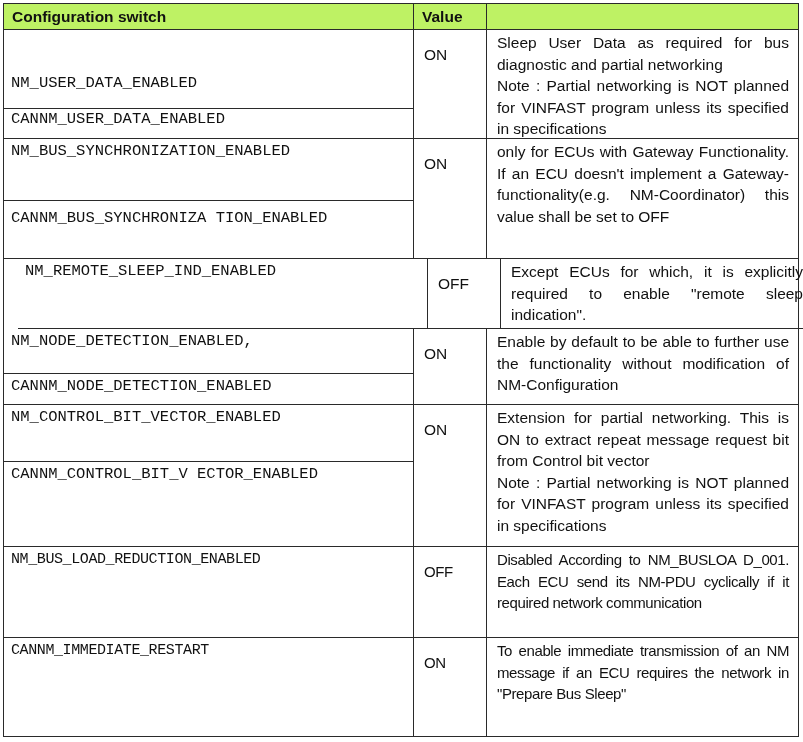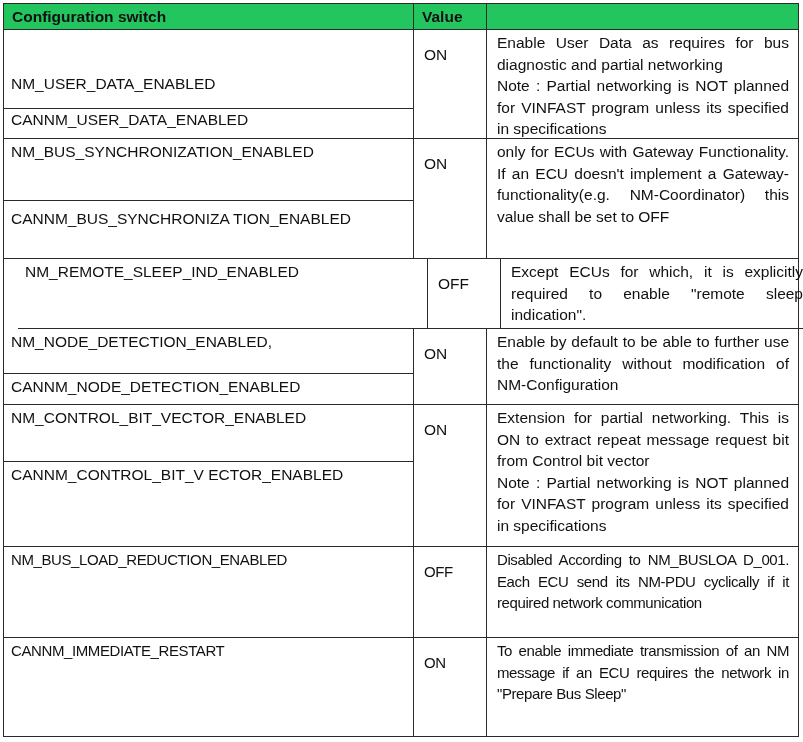--- a/index.html
+++ b/index.html
@@ -1,32 +1,32 @@
 <!DOCTYPE html>
 <html><head>
 <meta charset="utf-8">
 <style>
   html, body { margin: 0; padding: 0; background: #ffffff; }
   body { width: 803px; height: 742px; position: relative; overflow: hidden;
          font-family: "Liberation Sans", sans-serif; color: #111; }
   .tbl { position: absolute; left: 3px; top: 3px; width: 796px; height: 734px;
          border: 1.5px solid #2a2a2a; box-sizing: border-box; }
   .hdr { position: absolute; left: 0; top: 0; width: 100%; height: 26px;
-         background: #22c55e; border-bottom: 1.5px solid #2a2a2a; box-sizing: border-box; }
+         background: #bef264; border-bottom: 1.5px solid #2a2a2a; box-sizing: border-box; }
   .hcell { position: absolute; top: 0; height: 26px; font-weight: bold; font-size: 15.5px;
            line-height: 25px; padding-left: 8px; box-sizing: border-box; }
   .row { position: absolute; left: 0; width: 100%; border-bottom: 1.5px solid #2a2a2a; box-sizing: border-box; }
   .row.last { border-bottom: none; }
   .c1 { position: absolute; left: 0; top: 0; width: 410px; height: 100%; border-right: 1.5px solid #2a2a2a; box-sizing: border-box; }
   .c2 { position: absolute; left: 410px; top: 0; width: 73px; height: 100%; border-right: 1.5px solid #2a2a2a; box-sizing: border-box;
         font-size: 15.5px; padding: 14px 0 0 10px; line-height: 21px; }
   .c3 { position: absolute; left: 483px; top: 0; width: 310px; height: 100%; box-sizing: border-box;
         font-size: 15.5px; padding: 2px 8px 0 10px; line-height: 21.5px; text-align: justify; }
   .sub { position: absolute; left: 0; width: 100%; box-sizing: border-box; font-size: 15.5px;
-         padding-left: 7px; line-height: 21px; }
+         padding-left: 7px; line-height: 21px; font-family: Liberation Mono, monospace; }
   .subline { border-top: 1.5px solid #2a2a2a; }
   .para { display: block; text-align: justify; text-align-last: left; }
   .narrow { letter-spacing: -0.4px; font-size: 15px; }
 </style>
 </head>
 <body>
 
 <div class="tbl">
 
   <div class="hdr">
@@ -34,21 +34,21 @@
     <div class="hcell" style="left:410px;width:73px;border-right:1.5px solid #2a2a2a;">Value</div>
   </div>
 
   <div class="row" style="top:26px;height:109px;">
     <div class="c1">
       <div class="sub" style="top:43px;height:25px;">NM_USER_DATA_ENABLED</div>
       <div class="sub subline" style="top:67px;height:42px;margin-top:11px;">CANNM_USER_DATA_ENABLED</div>
     </div>
     <div class="c2">ON</div>
     <div class="c3">
-      <span class="para">Enable User Data as requires for bus diagnostic and partial networking</span>
+      <span class="para">Sleep User Data as required for bus diagnostic and partial networking</span>
       <span class="para">Note : Partial networking is NOT planned for VINFAST program unless its specified in specifications</span>
     </div>
   </div>
 
   <div class="row" style="top:135px;height:120px;">
     <div class="c1">
       <div class="sub" style="top:2px;height:60px;">NM_BUS_SYNCHRONIZATION_ENABLED</div>
       <div class="sub subline" style="top:61px;height:59px;padding-top:7px;">CANNM_BUS_SYNCHRONIZA TION_ENABLED</div>
     </div>
     <div class="c2">ON</div>

